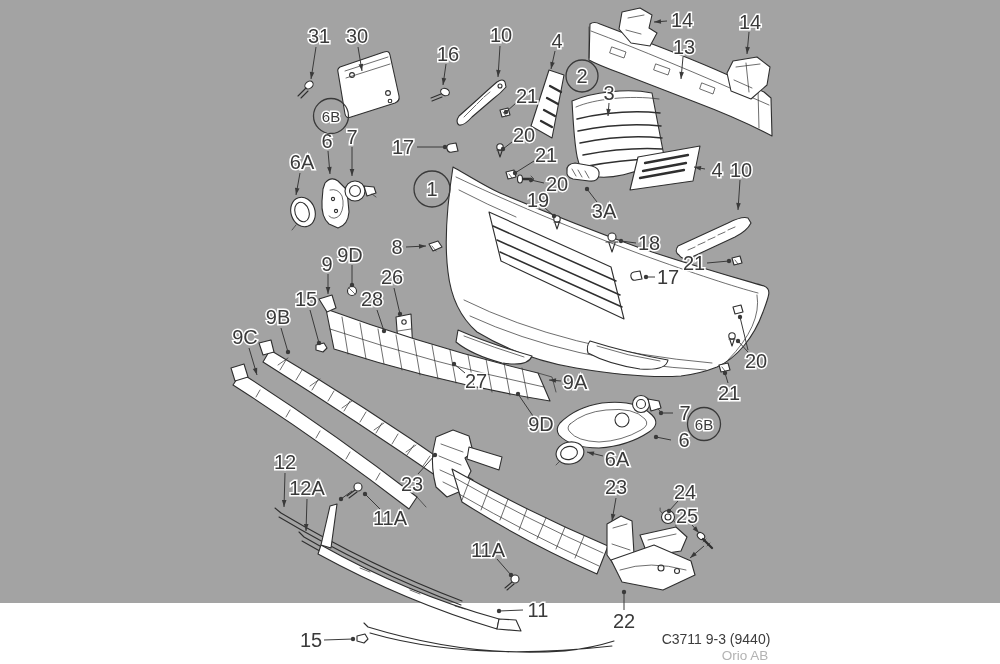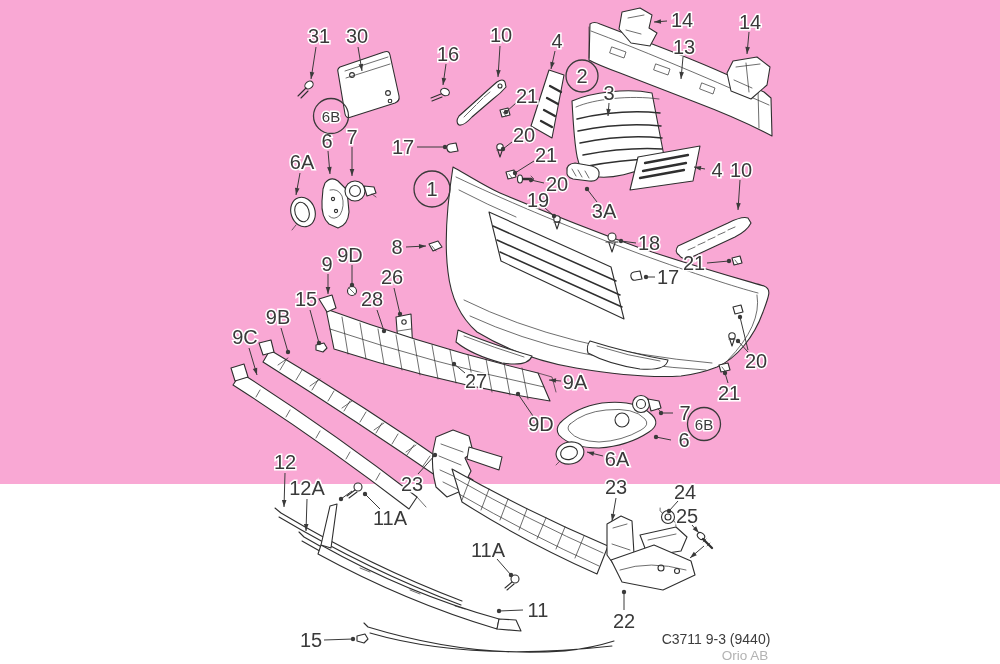--- a/index.html
+++ b/index.html
@@ -1,16 +1,16 @@
 <!DOCTYPE html>
 <html><head>
 <meta charset="utf-8">
 <style>
   html,body{margin:0;padding:0;background:#fff;width:1000px;height:664px;overflow:hidden}
-  .stage{position:relative;width:1000px;height:484px;background:#f9a8d4;font-family:"Liberation Sans",sans-serif}
+  .stage{position:relative;width:1000px;height:603px;background:#a3a3a3;font-family:"Liberation Sans",sans-serif}
   svg{position:absolute;left:0;top:0}
   .parts path,.parts circle,.parts ellipse,.parts line{fill:none;stroke:#2f2f2f;stroke-width:1.1;stroke-linecap:round;stroke-linejoin:round}
   .parts .f{fill:#ffffff}
   .parts .s{stroke-width:2.3}
   .parts .m{stroke-width:1.5}
   .parts .t{stroke-width:0.7}
   .lbl{font-family:"Liberation Sans",sans-serif;font-size:20px;fill:#3a3a3a;paint-order:stroke;stroke:#ffffff;stroke-width:3px}
   .lbl.sm{font-size:15px}
   .cir{fill:none;stroke:#3a3a3a;stroke-width:1.3}
   .leader{stroke:#3a3a3a;stroke-width:1;fill:none}

